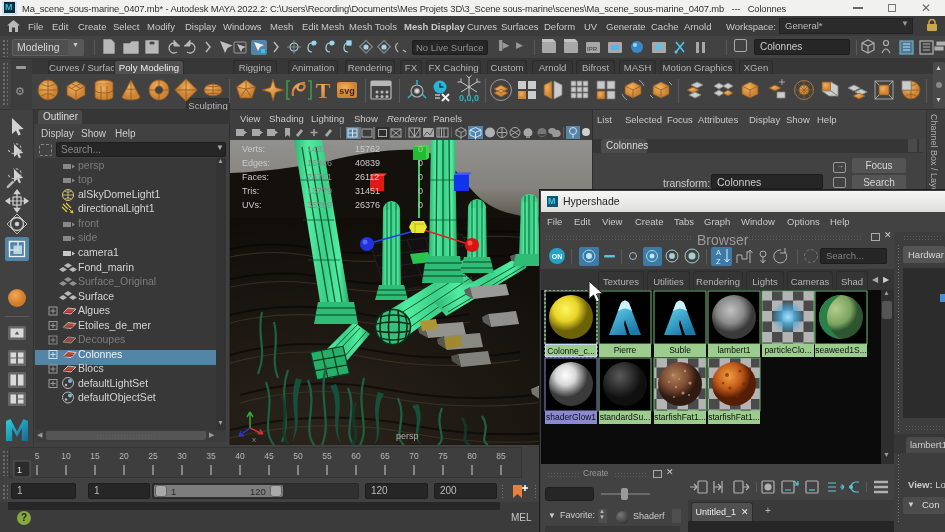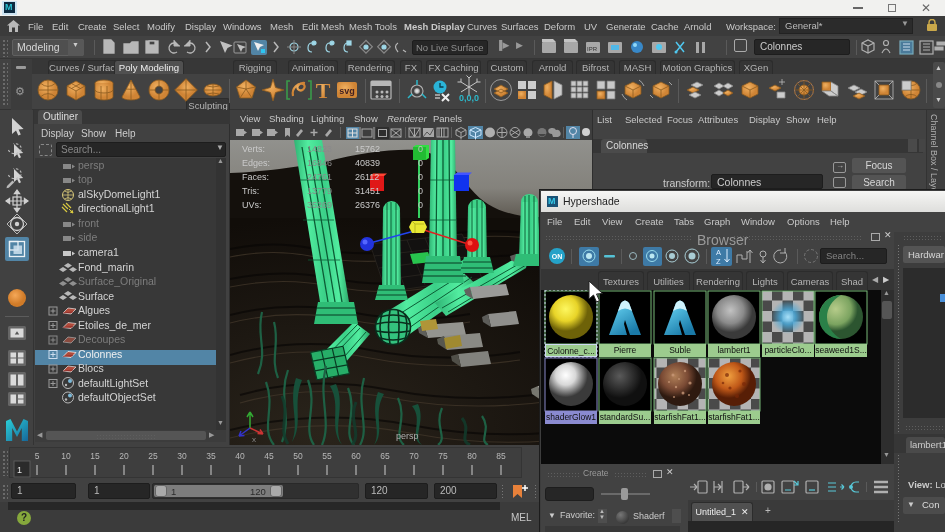--- a/index.html
+++ b/index.html
@@ -20,20 +20,21 @@
 .swl{position:absolute;width:52px;height:13px;background:#9ccc8e;color:#101010;font-size:8.5px;text-align:center;line-height:13px;overflow:hidden;}
 </style>
 </head>
 <body>
 <div id="root">
 
 <div class="abs" style="left:0;top:0;width:945px;height:16px;background:#f1f1ef;"></div>
 <div class="abs" style="left:2px;top:1px;width:15px;height:14px;background:#cde4f2;"></div>
 <div class="abs" style="left:4px;top:2px;width:11px;height:11px;background:#0d2a40;"></div>
 <div class="tx" style="left:5px;top:2px;font-size:9px;font-weight:bold;color:#29c2d1;">M</div>
+<div class="tx" style="left:22px;top:3px;font-size:9.4px;letter-spacing:-0.15px;color:#303030;">Ma_scene_sous-marine_0407.mb* - Autodesk MAYA 2022.2: C:\Users\Recording\Documents\Mes Projets 3D\3_Scene sous-marine\scenes\Ma_scene_sous-marine_0407.mb&nbsp;&nbsp;&nbsp;---&nbsp;&nbsp;&nbsp;Colonnes</div>
 <div class="abs" style="left:853px;top:7px;width:10px;height:1.5px;background:#666;"></div>
 <div class="abs" style="left:888px;top:4px;width:8px;height:8px;border:1.2px solid #777;"></div>
 <div class="tx" style="left:921px;top:1px;font-size:12px;color:#666;">✕</div>
 
 <div class="abs" style="left:0;top:16px;width:945px;height:20px;background:#3b3b3b;"></div>
 <svg class="abs" style="left:7px;top:20px;" width="13" height="12" viewBox="0 0 13 12">
       <path d="M6.5 0 L13 5.5 L11 5.5 L11 12 L8 12 L8 7.5 L5 7.5 L5 12 L2 12 L2 5.5 L0 5.5 Z" fill="#b9b9b9"></path>
     </svg>
 <div class="tx mb" style="left:28px;top:21px;">File</div>
 <div class="tx mb" style="left:52px;top:21px;">Edit</div>

